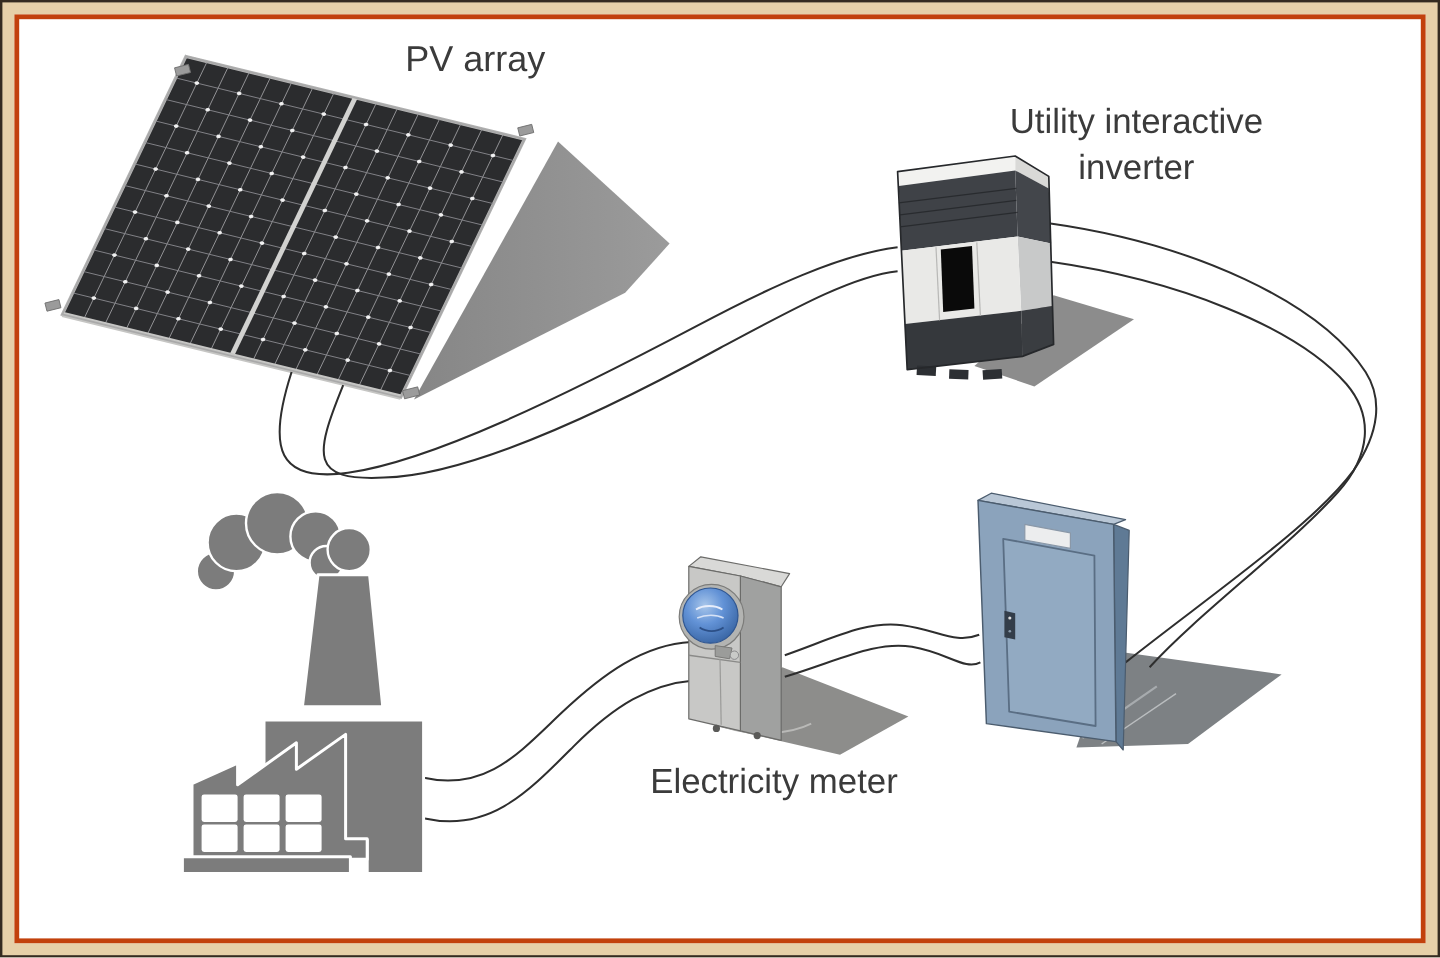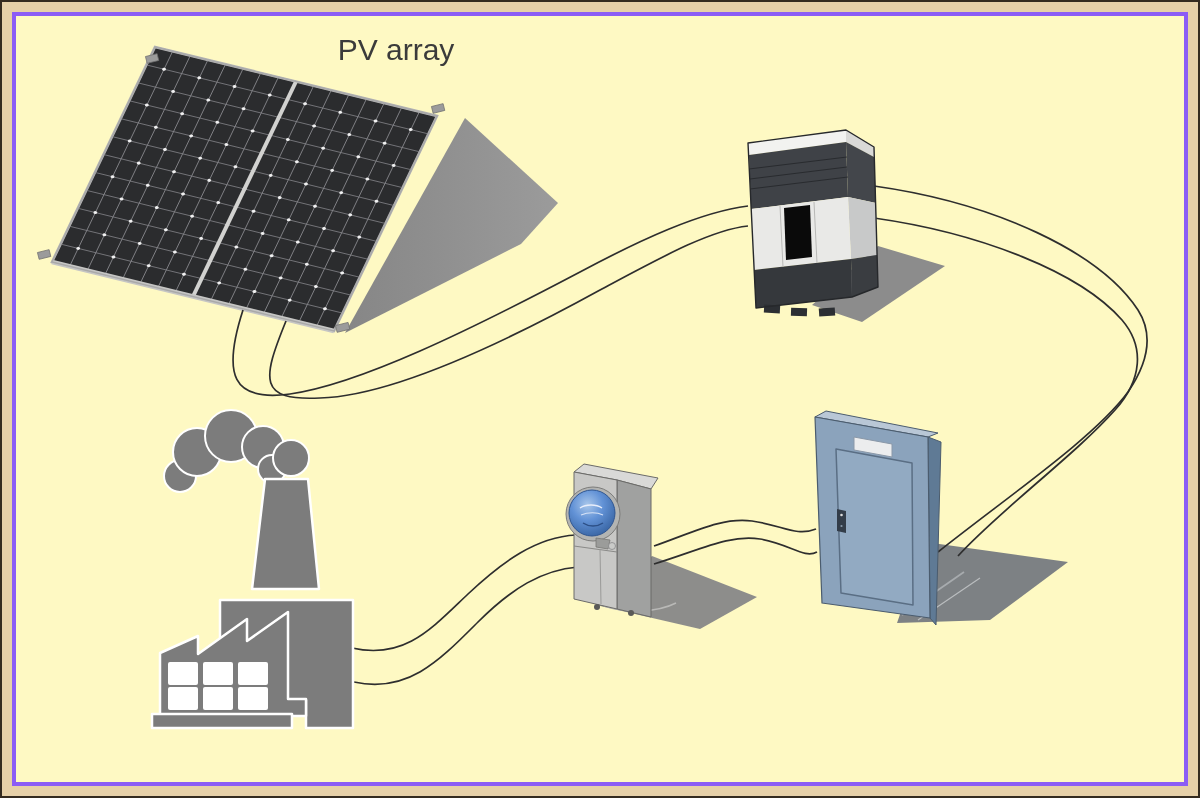--- a/index.html
+++ b/index.html
@@ -6,22 +6,22 @@
   .frame{
     box-sizing:border-box;
     width:1200px;height:798px;
     border:2px solid #342b20;
     background:#e6d0a8;
     padding:10px;
   }
   .canvas{
     box-sizing:border-box;
     width:100%;height:100%;
-    background:#fef9c3;
-    border:4px solid #8b5cf6;
+    background:#ffffff;
+    border:4px solid #c2410c;
     position:relative;
     overflow:hidden;
   }
   .scene{position:absolute;left:0;top:0;}
   .lbl{
     position:absolute;
     transform:translateX(-50%);
     font-family:"Liberation Sans","DejaVu Sans",sans-serif;
     font-size:29px;
     line-height:1.3;
@@ -285,20 +285,25 @@
       <polygon points="836,449 912,463 913,605 841,593" fill="#92aac2" stroke="#5a6e84" stroke-width="1.5"></polygon>
       <polygon points="854,437 892,444 892,457 854,450" fill="#ecedee" stroke="#8a98a8" stroke-width="1"></polygon>
       <polygon points="837,509 846,511 846,533 837,531" fill="#333d49"></polygon>
       <circle cx="841.5" cy="515" r="1.3" fill="#dddddd"></circle>
       <circle cx="841.5" cy="526" r="1.1" fill="#8899aa"></circle>
     </g>
   </svg>
 
   <div class="lbl" style="left:380px; top:14px; font-size:30px;">PV array</div>
 
-
+  <div class="lbl" style="left:931px; top:68px;">
+    <div>Utility interactive</div>
+    <div>inverter</div>
+  </div>
+
+  <div class="lbl" style="left:629px; top:618px;">Electricity meter</div>
 
   <div class="lbl" style="left:950px; top:613px;">
   </div>
 
 
  </div>
 </div>
 
 </body></html>

